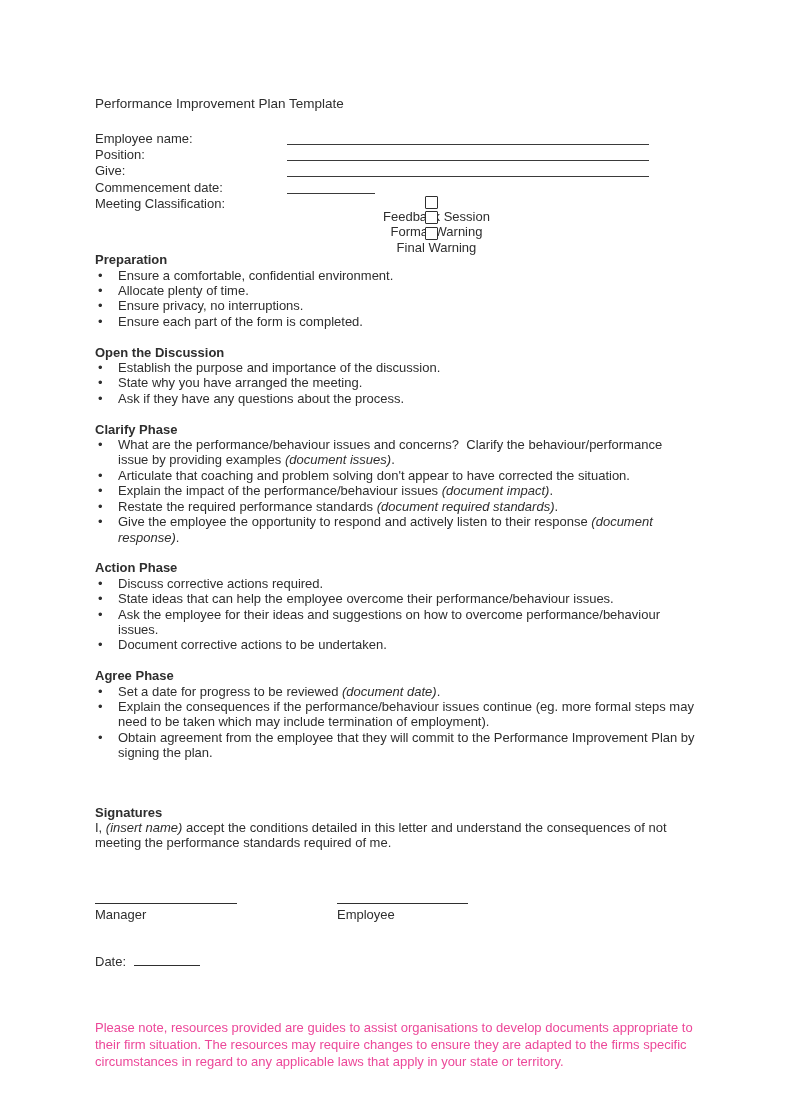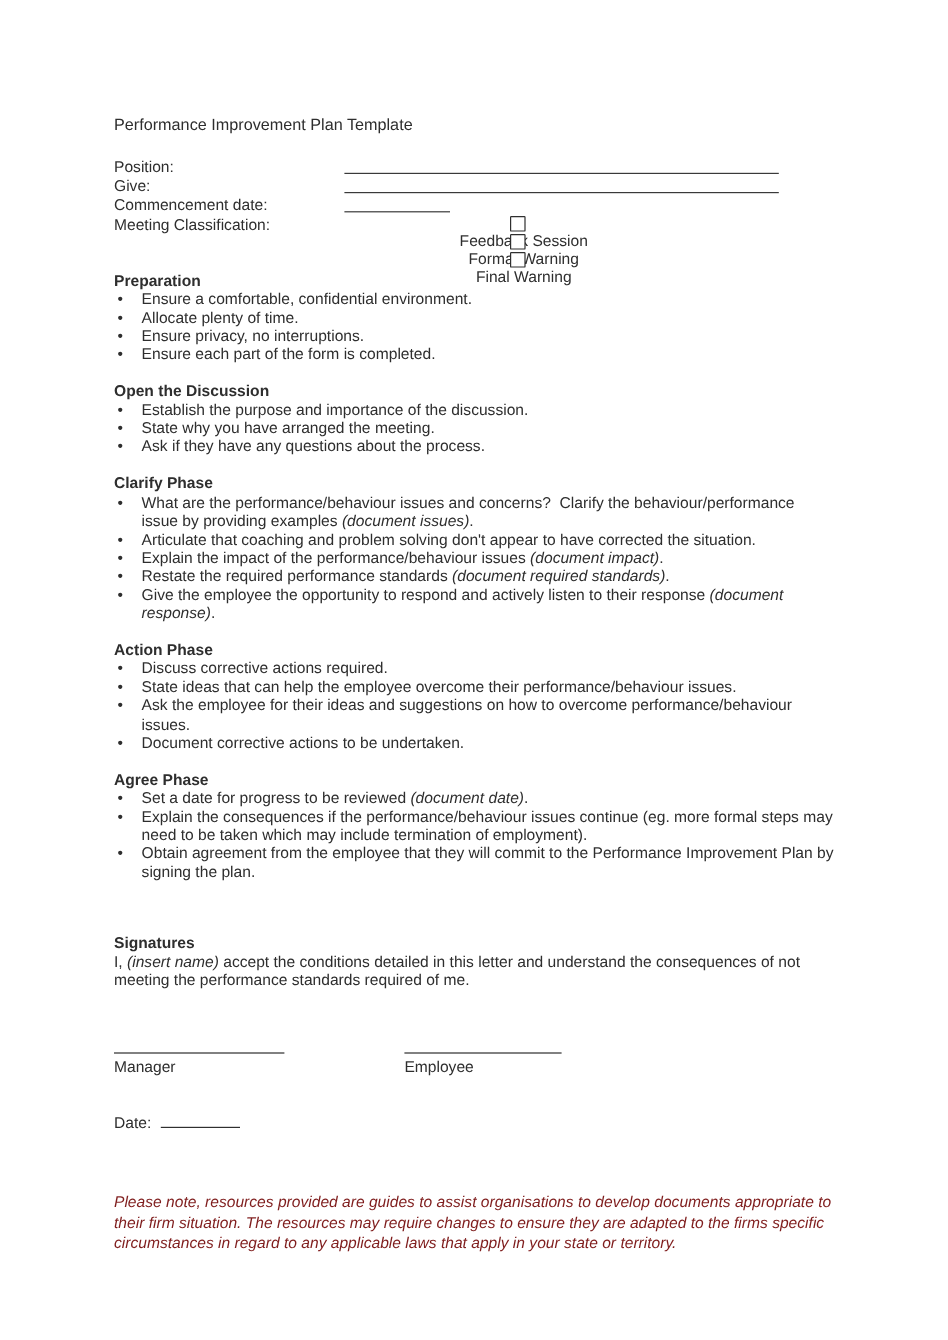--- a/index.html
+++ b/index.html
@@ -31,21 +31,21 @@
   .meeting-label { width: 288px; flex: 0 0 288px; }
   .cb-col { }
   .cb-row { display: flex; align-items: center; height: 15.4px; flex-direction: column; }
   .checkbox {
     width: 11px; height: 11px; flex: 0 0 11px;
     border: 1.5px solid #2f2f2f; border-radius: 1px;
     margin-right: 9px; background: #fff;
   }
 
   
-  .sections { }
+  .sections { margin-top: 10px; }
   .section-title { font-weight: bold; font-size: 13px; margin: 15.4px 0 0 0; line-height: 15.4px; }
   .section-title.first { margin-top: 0; }
   .bullet-row { display: flex; line-height: 15.4px; }
   .bullet-marker { flex: 0 0 23px; padding-left: 3px; box-sizing: border-box; }
   .bullet-text { flex: 1; white-space: pre-wrap; }
   .it { font-style: italic; }
 
   
   .signatures { margin-top: 44px; }
   .sig-statement { margin: 0; white-space: pre-wrap; }
@@ -57,35 +57,38 @@
   .sig-spacer { width: 100px; flex: 0 0 100px; }
   .date-row { margin-top: 31px; }
   .date-line {
     display: inline-block; width: 66px; height: 12px;
     border-bottom: 1.8px solid #2f2f2f; margin-left: 8px;
   }
 
   
   .footer-note {
     margin-top: 49px;
-    font-style: italic;
-    color: #7f1d1d;
+    color: #ec4899;
     line-height: 17px;
     width: 600px;
   }
 </style>
 </head>
 <body>
 
 <div class="doc">
   <div class="content">
 
     <h2 class="title">Performance Improvement Plan Template</h2>
 
     <div class="fields">
+        <div class="field-row">
+          <span class="field-label">Employee name:</span>
+          <span class="field-line long"></span>
+        </div>
         <div class="field-row">
           <span class="field-label">Position:</span>
           <span class="field-line long"></span>
         </div>
         <div class="field-row">
           <span class="field-label">Give:</span>
           <span class="field-line long"></span>
         </div>
         <div class="field-row">
           <span class="field-label">Commencement date:</span>

